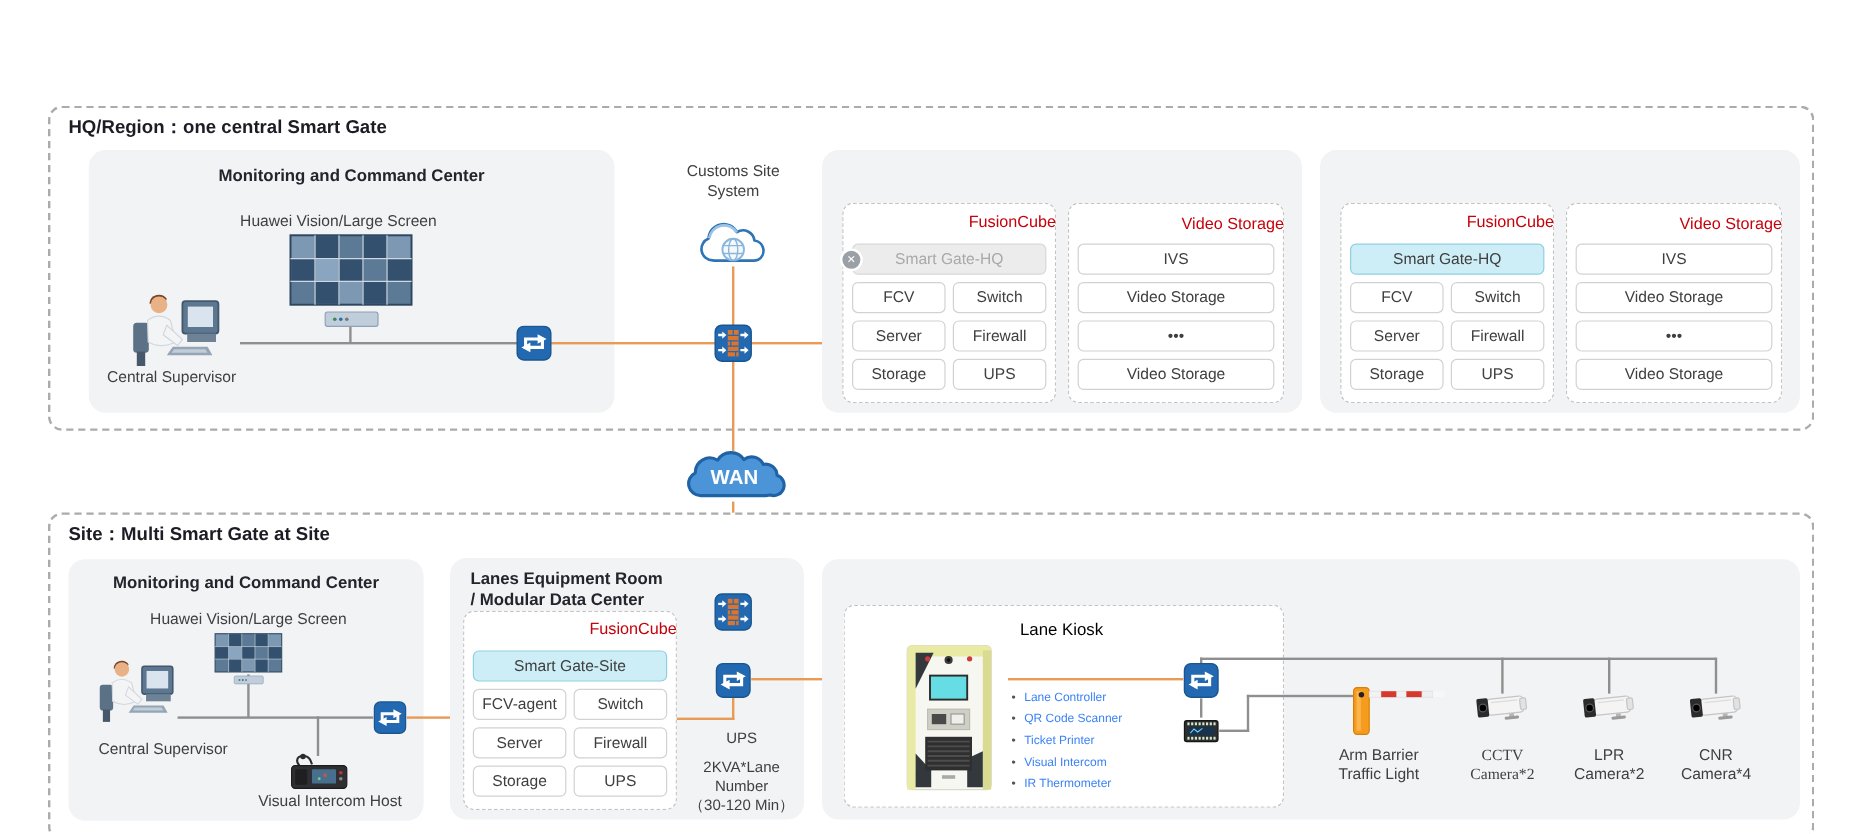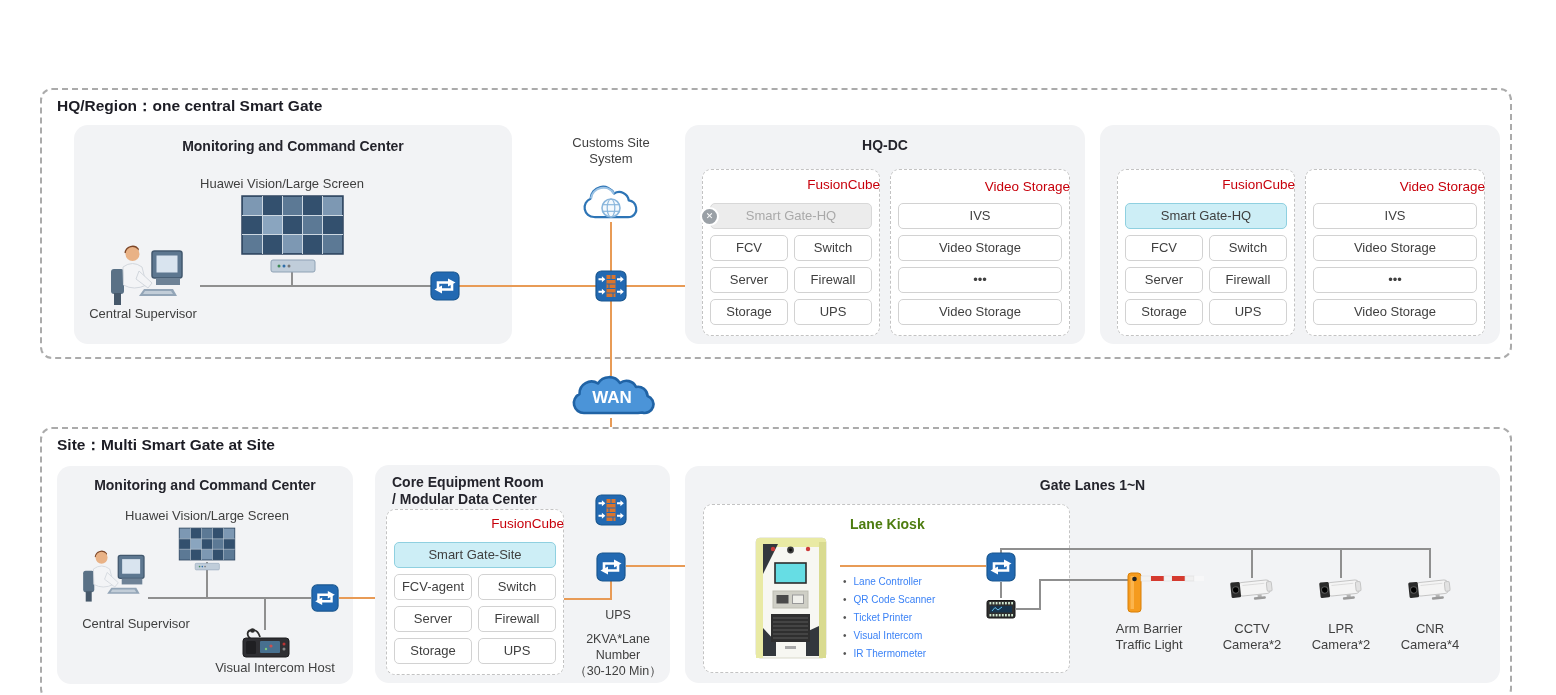--- a/index.html
+++ b/index.html
@@ -154,21 +154,20 @@
   <div class="line-o" style="left:610px;top:176px;width:2px;height:154px;"></div>
   <div class="line-o" style="left:626px;top:239px;width:78px;height:2px;"></div>
   <svg class="abs" style="left:580px;top:136px;" width="62" height="42">
       <use href="#sym-cloudg"></use>
     </svg>
   <svg class="abs" style="left:595px;top:224px;" width="32" height="32">
       <use href="#sym-fw"></use>
     </svg>
 
   <div class="panel" style="left:685px;top:79px;width:400px;height:219px;"></div>
-  <div class="panel-title" style="left:685px;top:91px;width:400px;">HQ-DC</div>
   <div class="sub-dashed" style="left:702px;top:123px;width:178px;height:167px;"></div>
   <div class="red-title" style="left:702px;top:131px;width:178px;">FusionCube</div>
   <div class="cell off" style="left:710px;top:157px;width:162px;">Smart Gate-HQ</div>
   <div class="xbadge" style="left:700px;top:161px;">✕</div>
   <div class="cell" style="left:710px;top:189px;width:78px;">FCV</div>
   <div class="cell" style="left:794px;top:189px;width:78px;">Switch</div>
   <div class="cell" style="left:710px;top:221px;width:78px;">Server</div>
   <div class="cell" style="left:794px;top:221px;width:78px;">Firewall</div>
   <div class="cell" style="left:710px;top:253px;width:78px;">Storage</div>
   <div class="cell" style="left:794px;top:253px;width:78px;">UPS</div>
@@ -232,21 +231,21 @@
       <circle cx="48" cy="22" r="1.5" fill="#888"></circle>
     <rect x="10" y="14" width="10" height="13" rx="1.5" fill="#1f1f22"></rect>
   </svg>
   <div class="lbl" style="left:195px;top:614px;width:160px;">Visual Intercom Host</div>
   <svg class="abs" style="left:311px;top:538px;" width="28" height="28">
       <use href="#sym-sw"></use>
     </svg>
 
   <div class="panel" style="left:375px;top:419px;width:295px;height:218px;"></div>
   <div class="abs" style="left:392px;top:428px;font-size:14px;font-weight:bold;color:#24242c;line-height:17px;">
-    <div>Core Equipment Room</div>
+    <div>Lanes Equipment Room</div>
     <div>/ Modular Data Center</div>
   </div>
   <div class="sub-dashed" style="left:386px;top:463px;width:178px;height:166px;"></div>
   <div class="red-title" style="left:386px;top:470px;width:178px;">FusionCube</div>
   <div class="cell hl" style="left:394px;top:496px;width:162px;">Smart Gate-Site</div>
   <div class="cell" style="left:394px;top:528px;width:78px;">FCV-agent</div>
   <div class="cell" style="left:478px;top:528px;width:78px;">Switch</div>
   <div class="cell" style="left:394px;top:560px;width:78px;">Server</div>
   <div class="cell" style="left:478px;top:560px;width:78px;">Firewall</div>
   <div class="cell" style="left:394px;top:592px;width:78px;">Storage</div>
@@ -262,23 +261,22 @@
       <use href="#sym-sw"></use>
     </svg>
   <div class="lbl" style="left:578px;top:562px;width:80px;font-size:12.5px;">UPS</div>
   <div class="lbl2" style="left:564px;top:585px;width:108px;font-size:12.5px;line-height:16px;">
     <div>2KVA*Lane</div>
     <div>Number</div>
     <div>（30-120 Min）</div>
   </div>
 
   <div class="panel" style="left:685px;top:420px;width:815px;height:217px;"></div>
-  <div class="panel-title" style="left:685px;top:431px;width:815px;">Gate Lanes 1~N</div>
   <div class="sub-dashed" style="left:703px;top:458px;width:367px;height:169px;"></div>
-  <div class="abs" style="left:850px;top:470px;font-size:14px;font-weight:bold;color:#4d7c0f;white-space:nowrap;">Lane Kiosk</div>
+  <div class="abs" style="left:850px;top:470px;font-size:14px;font-weight:normal;color:#000000;white-space:nowrap;">Lane Kiosk</div>
   <div class="abs" style="left:843px;top:527px;">
     <div class="feat">Lane Controller</div>
     <div class="feat">QR Code Scanner</div>
     <div class="feat">Ticket Printer</div>
     <div class="feat">Visual Intercom</div>
     <div class="feat">IR Thermometer</div>
   </div>
 
   <div class="line-o" style="left:840px;top:519px;width:146px;height:2px;"></div>
   <div class="line-g" style="left:1000px;top:502px;width:2px;height:6px;"></div>
@@ -364,21 +362,21 @@
       <use href="#sym-cam"></use>
     </svg>
   <svg class="abs" style="left:1407px;top:532px;" width="46" height="24">
       <use href="#sym-cam"></use>
     </svg>
 
   <div class="lbl2" style="left:1089px;top:575px;width:120px;">
     <div>Arm Barrier</div>
     <div>Traffic Light</div>
   </div>
-  <div class="lbl2" style="left:1192px;top:575px;width:120px;">
+  <div class="lbl2" style="left:1192px;top:575px;width:120px;font-family:Liberation Serif, serif;">
     <div>CCTV</div>
     <div>Camera*2</div>
   </div>
   <div class="lbl2" style="left:1281px;top:575px;width:120px;">
     <div>LPR</div>
     <div>Camera*2</div>
   </div>
   <div class="lbl2" style="left:1370px;top:575px;width:120px;">
     <div>CNR</div>
     <div>Camera*4</div>

